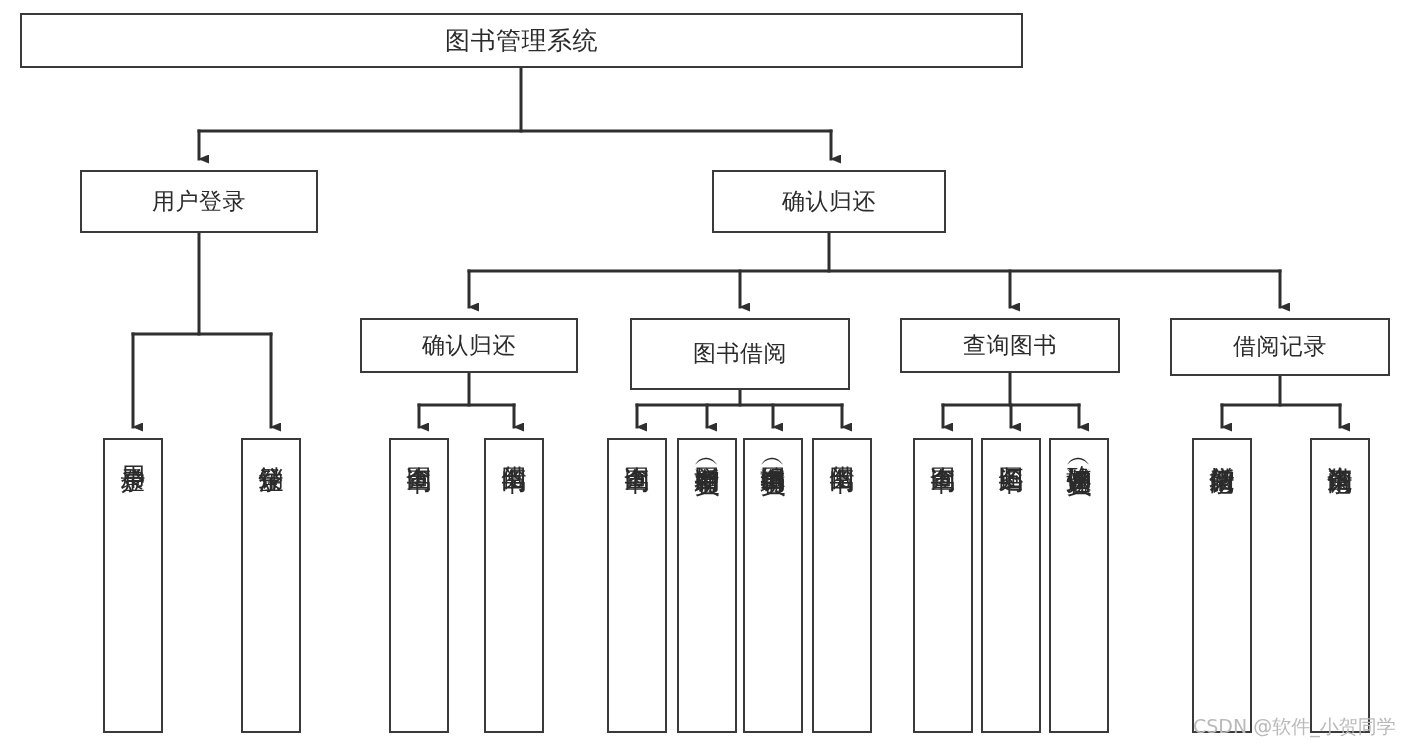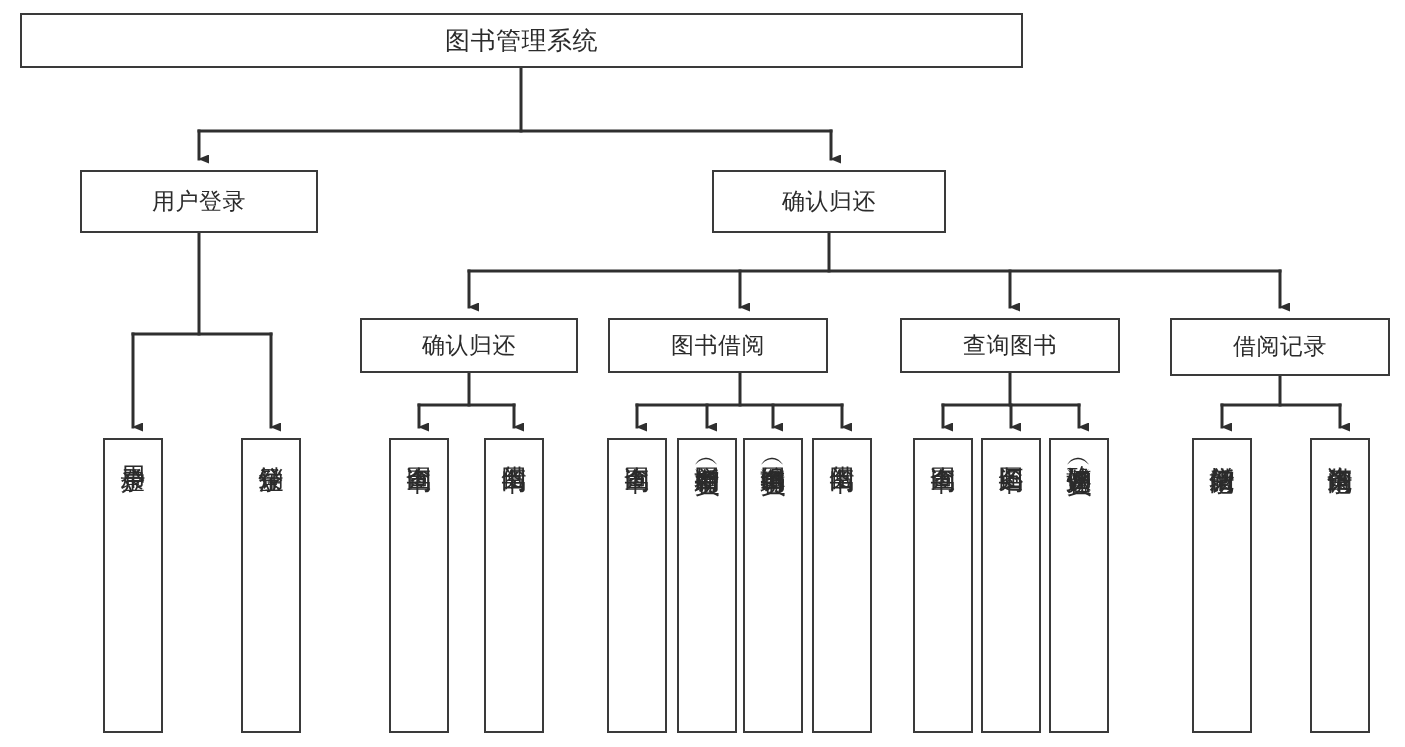--- a/index.html
+++ b/index.html
@@ -136,21 +136,21 @@
   <div class="node h" style="left:80px; top:170px; width:238px; height:63px;">
     <span class="node-label">用户登录</span>
   </div>
   <div class="node h" style="left:712px; top:170px; width:234px; height:63px;">
     <span class="node-label">确认归还</span>
   </div>
 
   <div class="node h" style="left:360px; top:318px; width:218px; height:55px;">
     <span class="node-label">确认归还</span>
   </div>
-  <div class="node h" style="left:608px; top:318px; width:220px; height:55px;">
+  <div class="node h" style="left:630px; top:318px; width:220px; height:72px;">
     <span class="node-label">图书借阅</span>
   </div>
   <div class="node h" style="left:900px; top:318px; width:220px; height:55px;">
     <span class="node-label">查询图书</span>
   </div>
   <div class="node h" style="left:1170px; top:318px; width:220px; height:58px;">
     <span class="node-label">借阅记录</span>
   </div>
 
   <div class="node v" style="left:103px; top:438px; width:60px; height:295px;">
@@ -190,14 +190,15 @@
     <span class="node-label">确认归还（管理员）</span>
   </div>
 
   <div class="node v" style="left:1192px; top:438px; width:60px; height:295px;">
     <span class="node-label">新增借阅记录</span>
   </div>
   <div class="node v" style="left:1310px; top:438px; width:60px; height:295px;">
     <span class="node-label">查询借阅记录</span>
   </div>
 
+  <div class="watermark">CSDN @软件_小贺同学</div>
 
 </div>
 
 </body></html>

